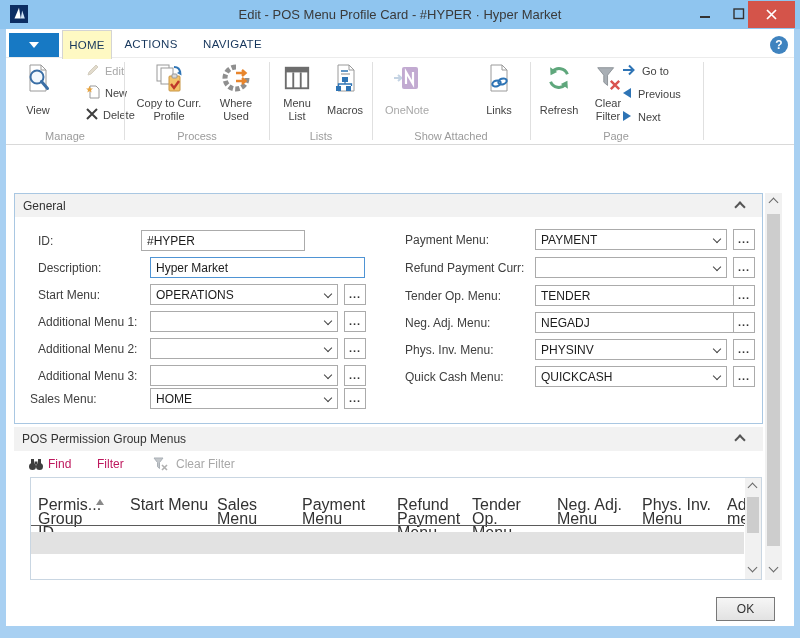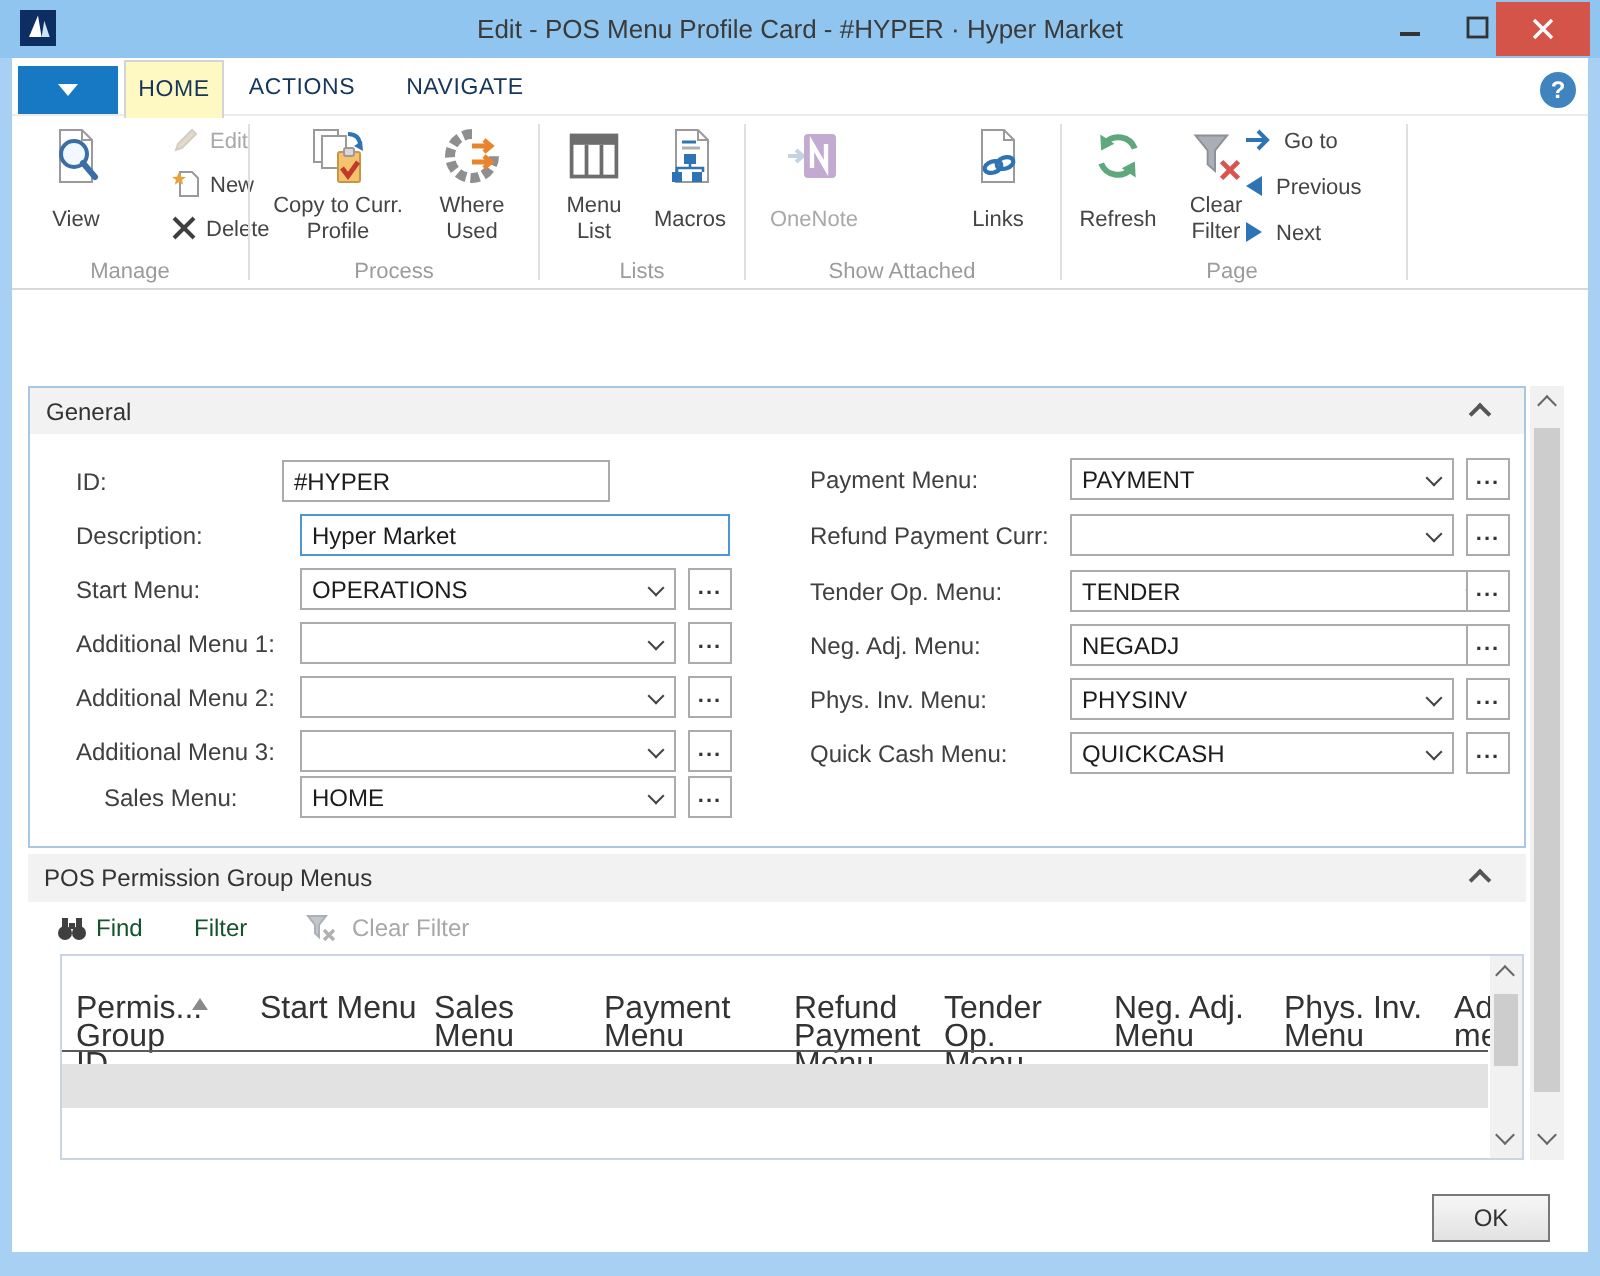--- a/index.html
+++ b/index.html
@@ -53,21 +53,21 @@
 
   .flabel{position:absolute;font-size:12px;color:#404040;white-space:nowrap;}
   .tinput{position:absolute;height:21px;border:1px solid #ababab;background:#fff;padding:0 5px;font-family:"Liberation Sans",sans-serif;font-size:12px;color:#1c1c1c;}
   .tinput.focused{border-color:#4f94d4;}
   .combo{position:absolute;height:21px;border:1px solid #ababab;background:#fff;font-size:12px;color:#1c1c1c;}
   .combo .cval{position:absolute;left:5px;top:3px;white-space:nowrap;}
   .combo .carr{position:absolute;right:6px;top:6px;width:6px;height:6px;border-width:1.4px;border-color:#444;}
   .assist{position:absolute;width:22px;height:21px;border:1px solid #ababab;background:#fff;font-size:11px;font-weight:bold;color:#333;text-align:center;line-height:17px;letter-spacing:1px;padding:0;font-family:"Liberation Sans",sans-serif;}
 
   
-  .tb-text{position:absolute;font-size:12px;color:#14532d;}
+  .tb-text{position:absolute;font-size:12px;color:#be185d;}
   .tb-text.disabled{color:#a8a8a8;}
 
   
   .grid-box{position:absolute;left:30px;top:477px;width:732px;height:103px;background:#fff;border:1px solid #c9d6e2;}
   .gh-cell{position:absolute;top:498px;font-size:16px;color:#333;line-height:14px;white-space:pre-line;}
   .gh-line{position:absolute;left:31px;top:525px;width:713px;height:1px;background:#5a5a5a;}
   .sort-tri{position:absolute;left:96px;top:499px;width:0;height:0;border-left:4px solid transparent;border-right:4px solid transparent;border-bottom:6px solid #8a8a8a;}
   .grid-row-empty{position:absolute;left:31px;top:532px;width:713px;height:22px;background:#e2e2e2;}
 
   
@@ -317,21 +317,21 @@
     </div>
   <button class="assist" style="left:344px;top:338px;">...</button>
 
   <span class="flabel" style="left:38px;top:369px;">Additional Menu 3:</span>
   <div class="combo" style="left:150px;top:365px;width:188px;">
       <span class="cval"></span>
       <span class="chev down carr"></span>
     </div>
   <button class="assist" style="left:344px;top:365px;">...</button>
 
-  <span class="flabel" style="left:52px;top:392px;">Sales Menu:</span>
+  <span class="flabel" style="left:30px;top:392px;">Sales Menu:</span>
   <div class="combo" style="left:150px;top:388px;width:188px;">
       <span class="cval">HOME</span>
       <span class="chev down carr"></span>
     </div>
   <button class="assist" style="left:344px;top:388px;">...</button>
 
   <span class="flabel" style="left:405px;top:233px;">Payment Menu:</span>
   <div class="combo" style="left:535px;top:229px;width:192px;">
       <span class="cval">PAYMENT</span>
       <span class="chev down carr"></span>

